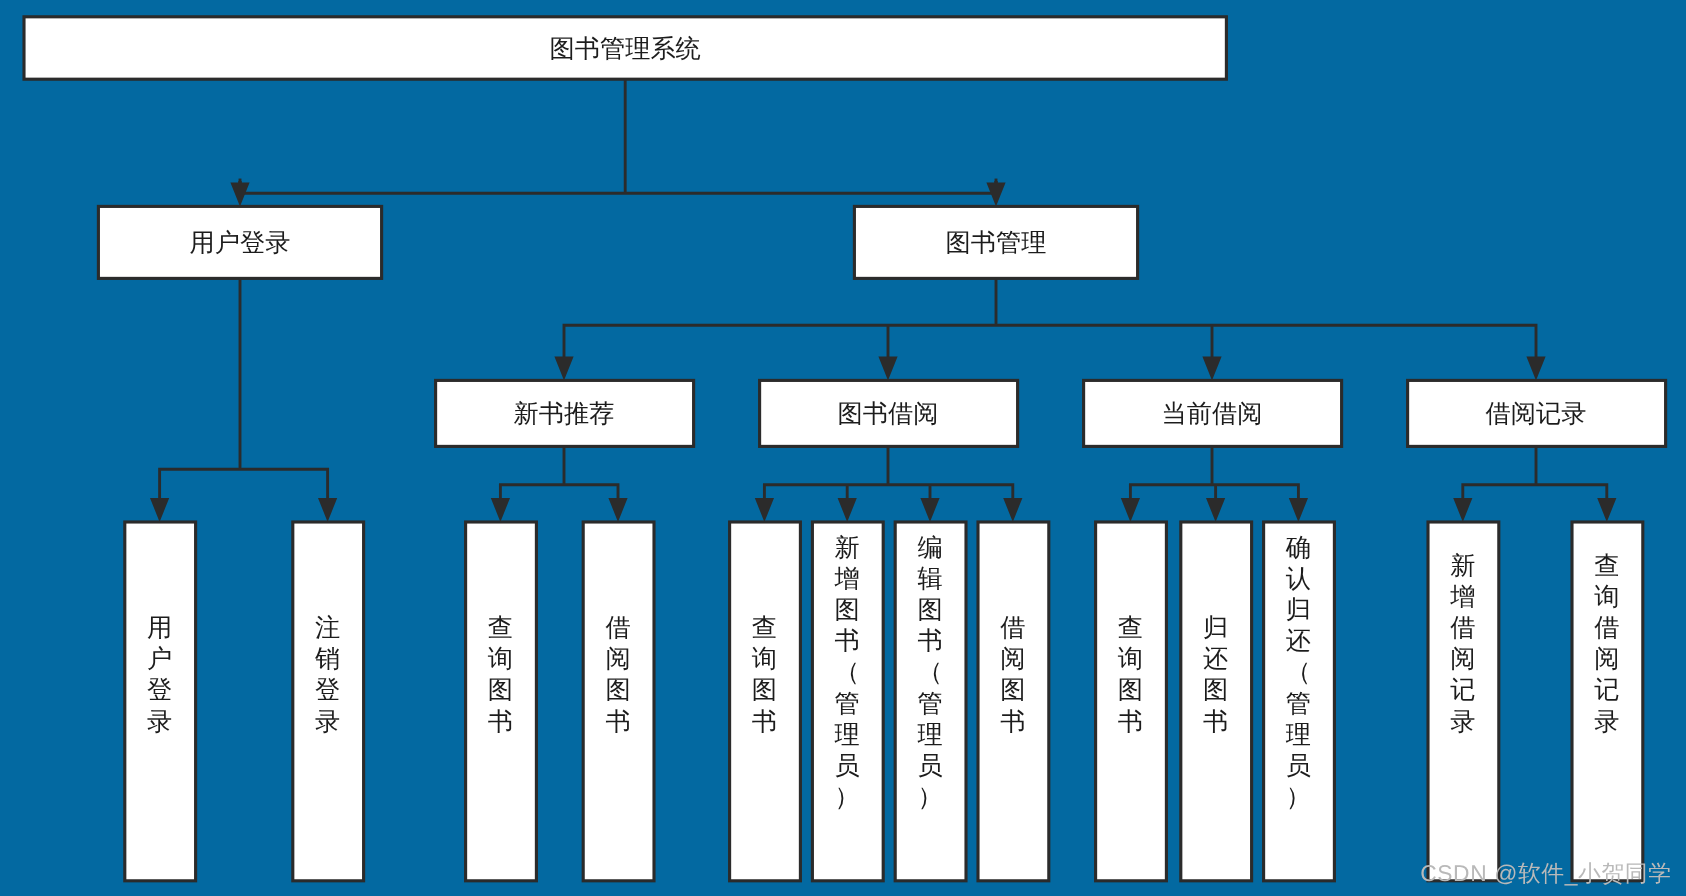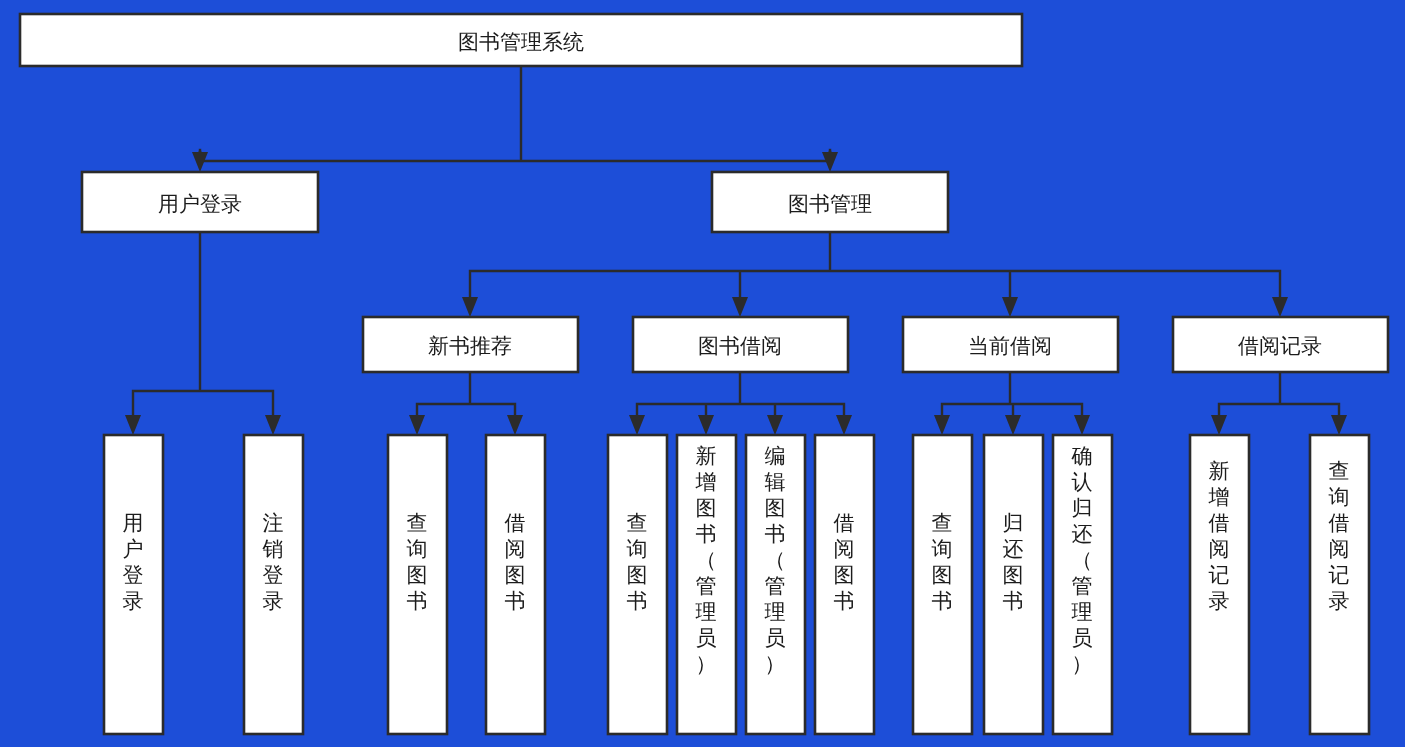--- a/index.html
+++ b/index.html
@@ -4,21 +4,21 @@
 <style>
   html, body {
     margin: 0;
     padding: 0;
     background: #ffffff;
   }
   #canvas {
     position: relative;
     width: 1405px;
     height: 747px;
-    background: #1d4ed8;
+    background: #0369a1;
     font-family: "Liberation Sans", "DejaVu Sans", sans-serif;
     overflow: hidden;
   }
   svg.diagram {
     position: absolute;
     left: 0;
     top: 0;
     width: 1405px;
     height: 747px;
     display: block;
@@ -206,14 +206,15 @@
       <rect class="node-rect" x="1190" y="435" width="59" height="299"></rect>
       <text class="node-label-v" x="1219" y="478"><tspan x="1219" dy="0">新</tspan><tspan x="1219" dy="26">增</tspan><tspan x="1219" dy="26">借</tspan><tspan x="1219" dy="26">阅</tspan><tspan x="1219" dy="26">记</tspan><tspan x="1219" dy="26">录</tspan></text>
     </g>
     <g>
       <rect class="node-rect" x="1310" y="435" width="59" height="299"></rect>
       <text class="node-label-v" x="1339" y="478"><tspan x="1339" dy="0">查</tspan><tspan x="1339" dy="26">询</tspan><tspan x="1339" dy="26">借</tspan><tspan x="1339" dy="26">阅</tspan><tspan x="1339" dy="26">记</tspan><tspan x="1339" dy="26">录</tspan></text>
     </g>
 
   </svg>
 
+  <div class="watermark">CSDN @软件_小贺同学</div>
 
 </div>
 
 </body></html>

